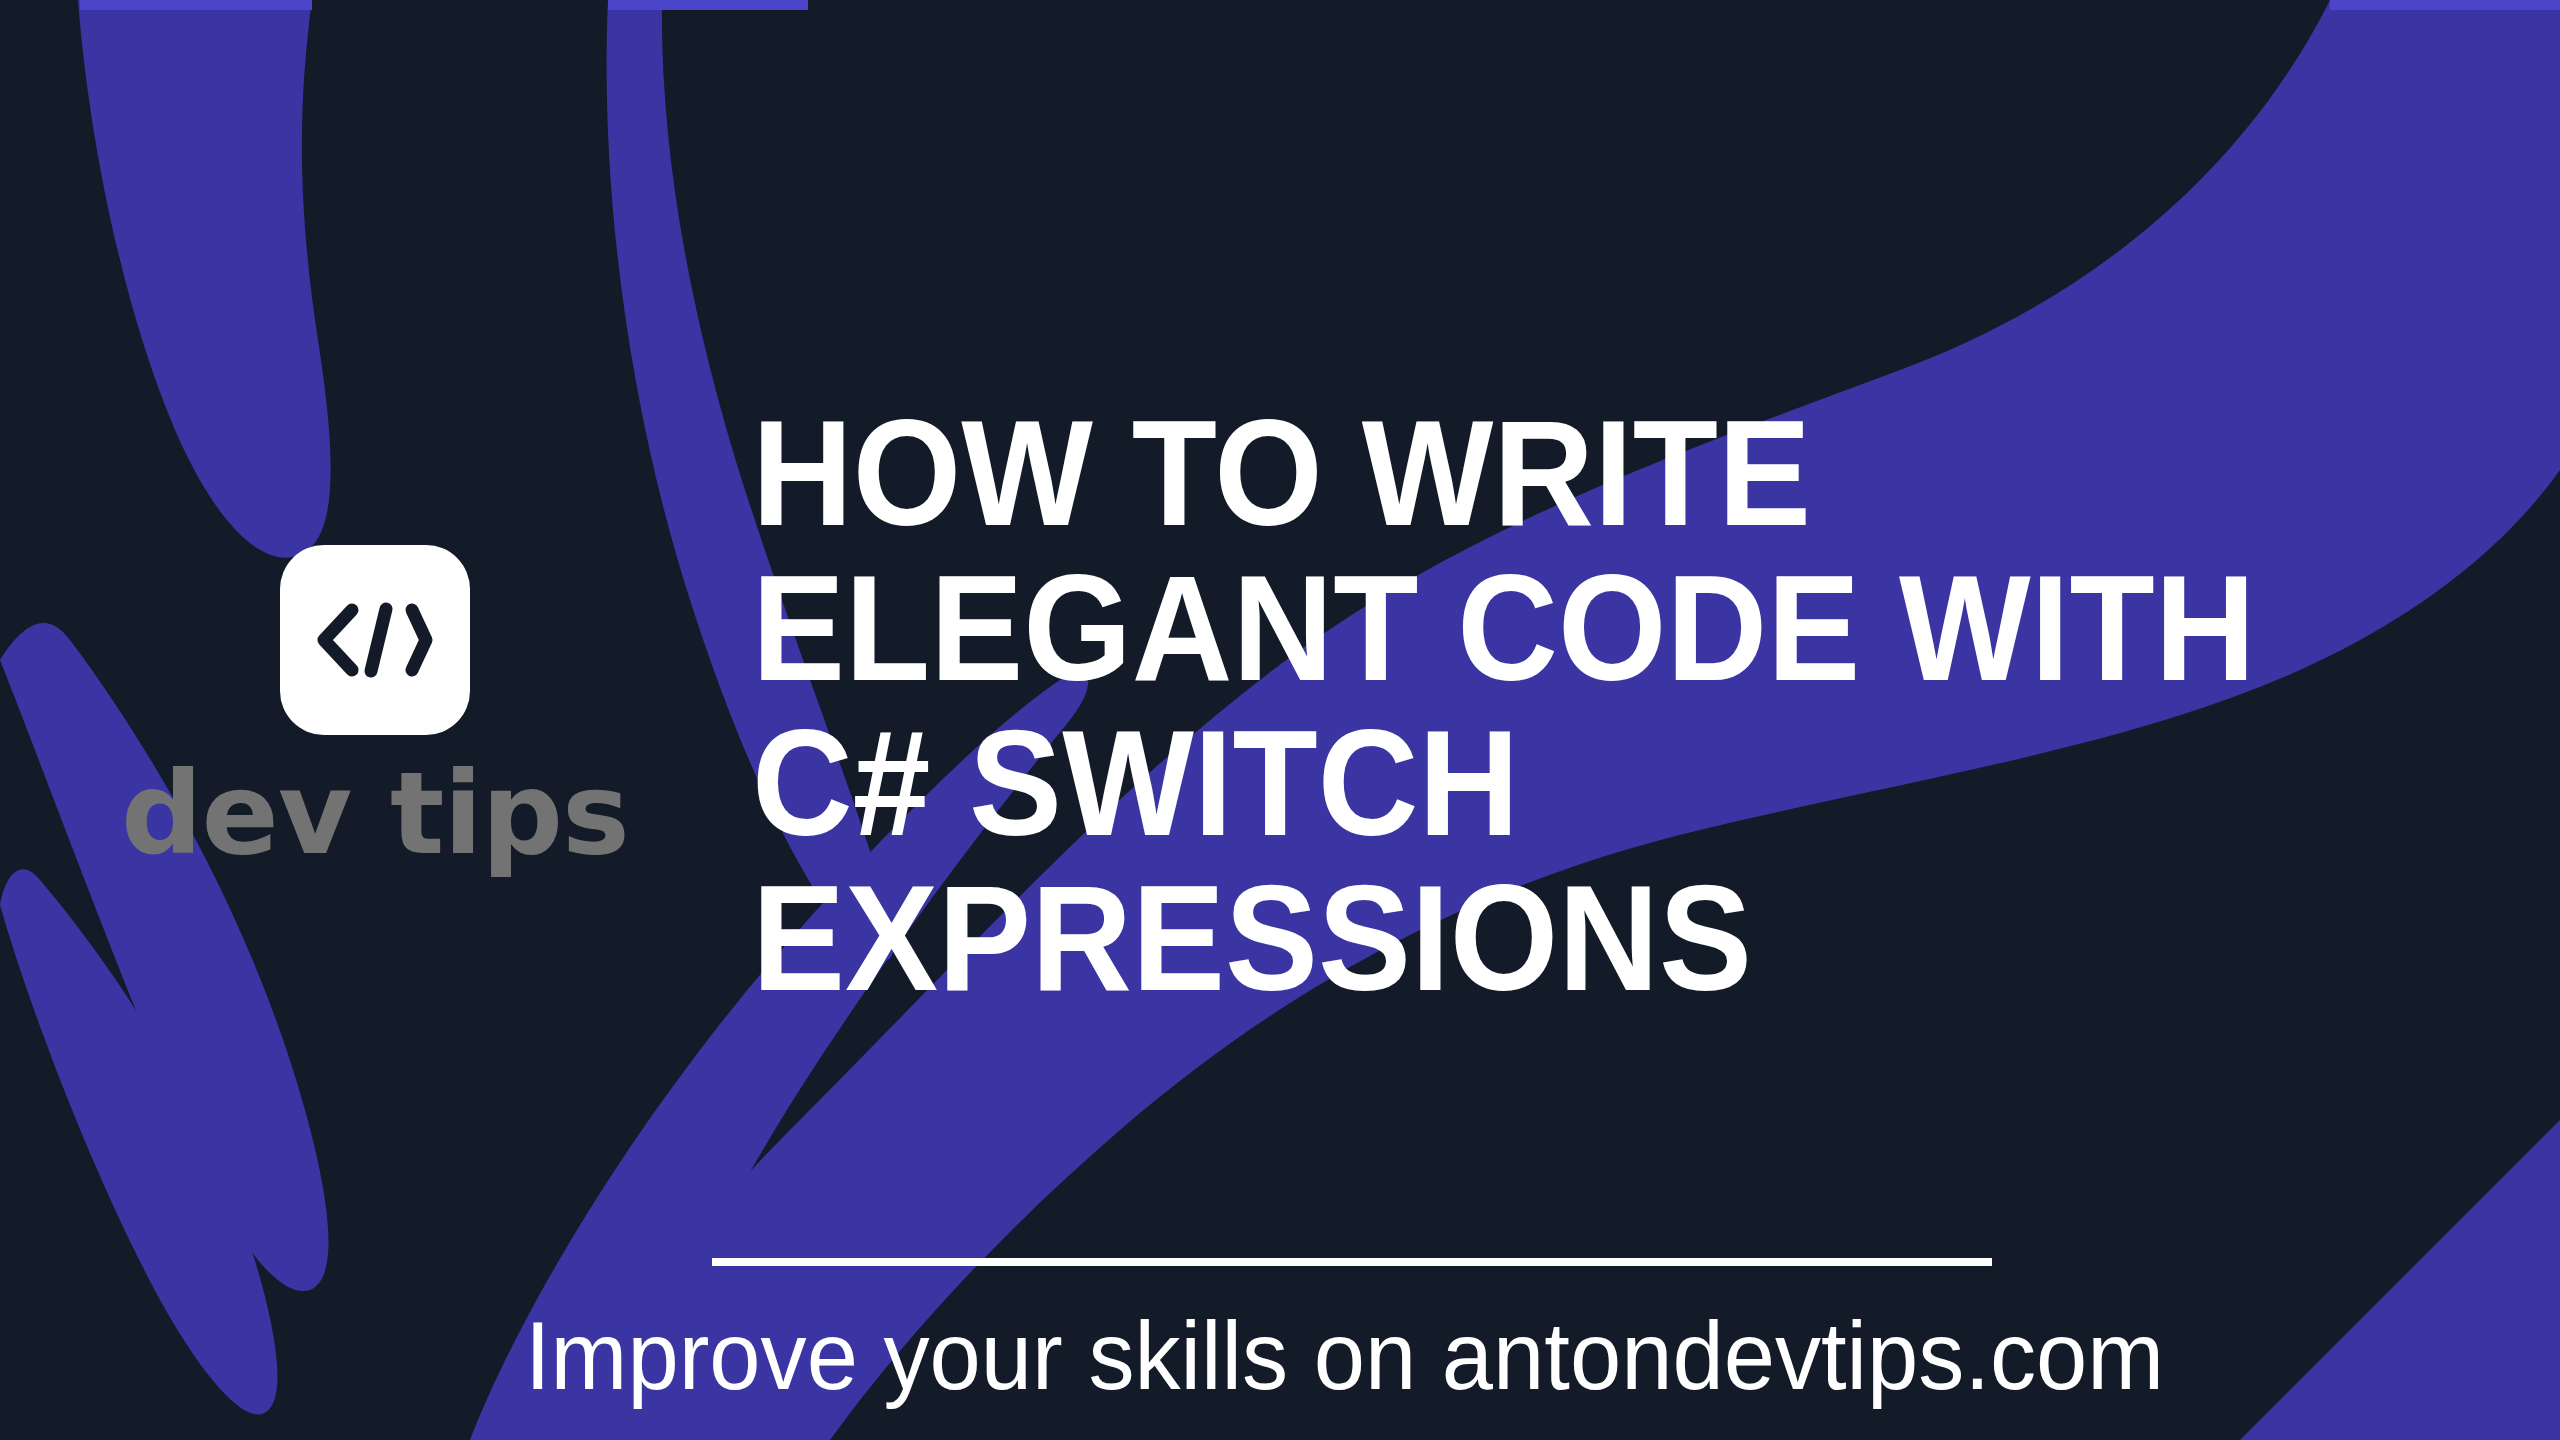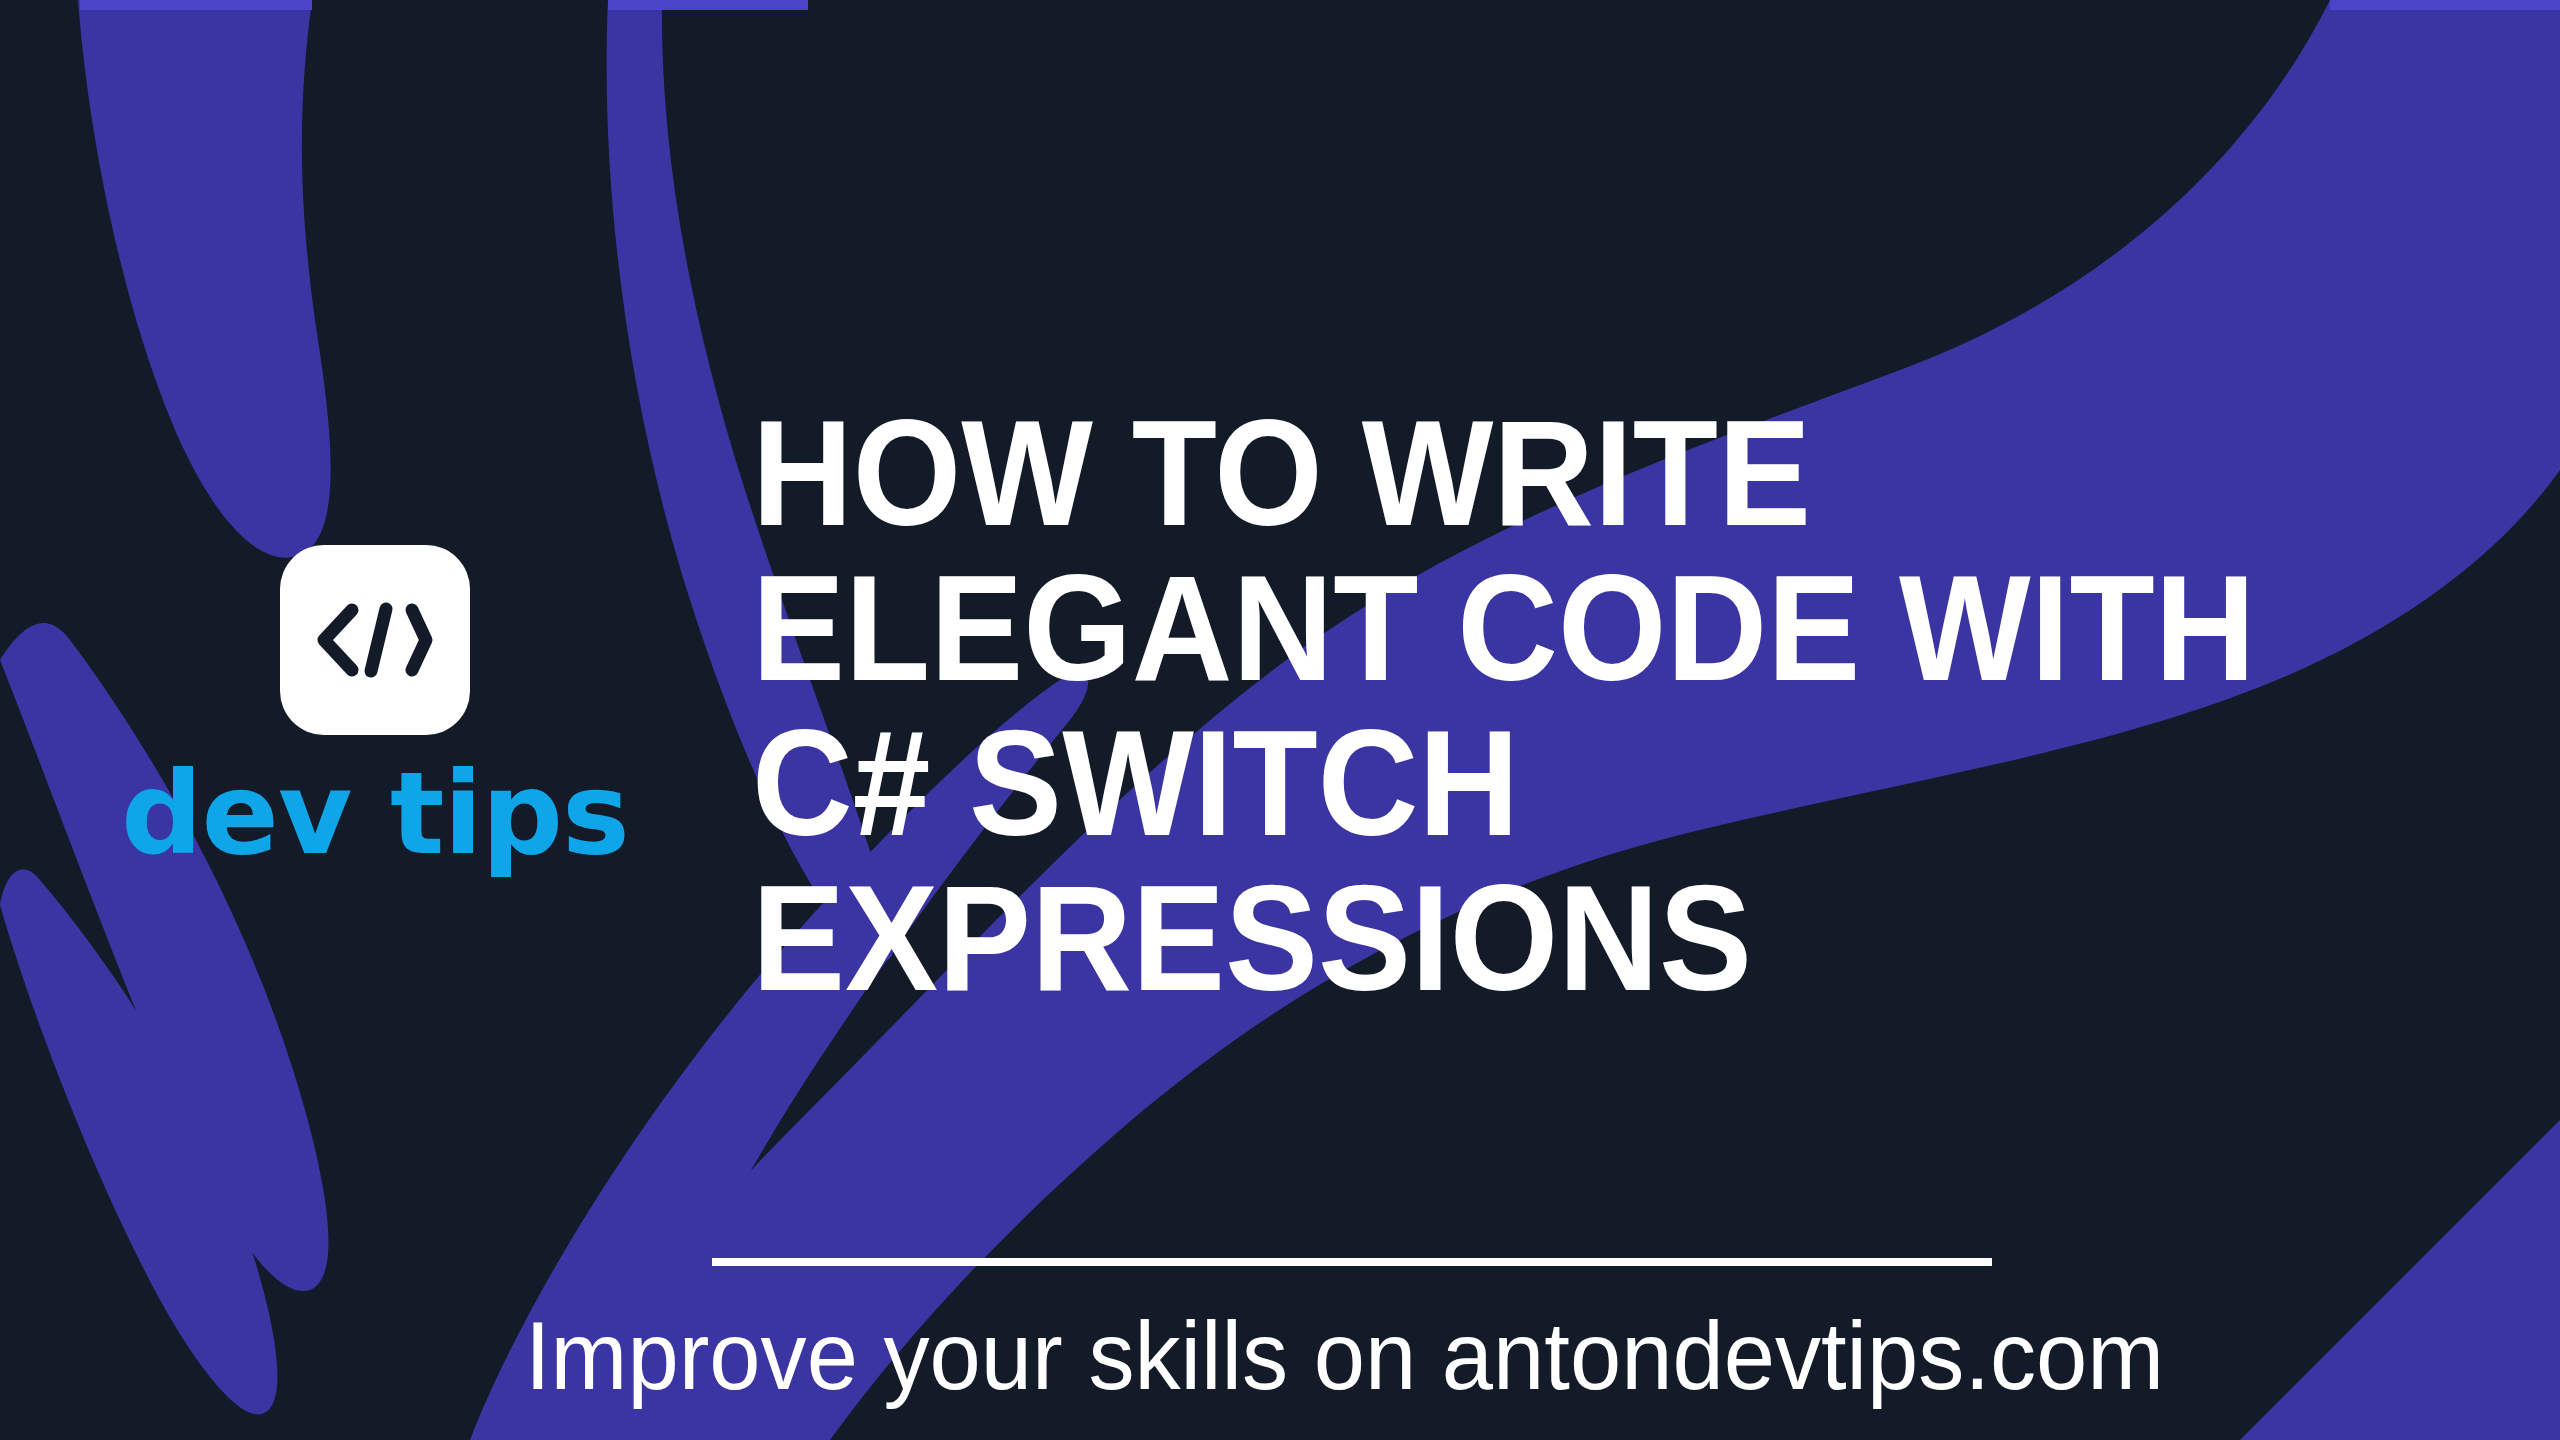--- a/index.html
+++ b/index.html
@@ -46,21 +46,21 @@
     background: #ffffff;
     display: flex;
     align-items: center;
     justify-content: center;
   }
 
   .logo-tile svg { display: block; }
 
   .logo-wordmark {
     margin-top: 22px;
-    color: #0ea5e9;
+    color: #737373;
     font-family: "DejaVu Sans", sans-serif;
     font-weight: 700;
     font-size: 114px;
     letter-spacing: -1px;
     line-height: 1.0;
     white-space: nowrap;
   }
 
   
   .headline {

